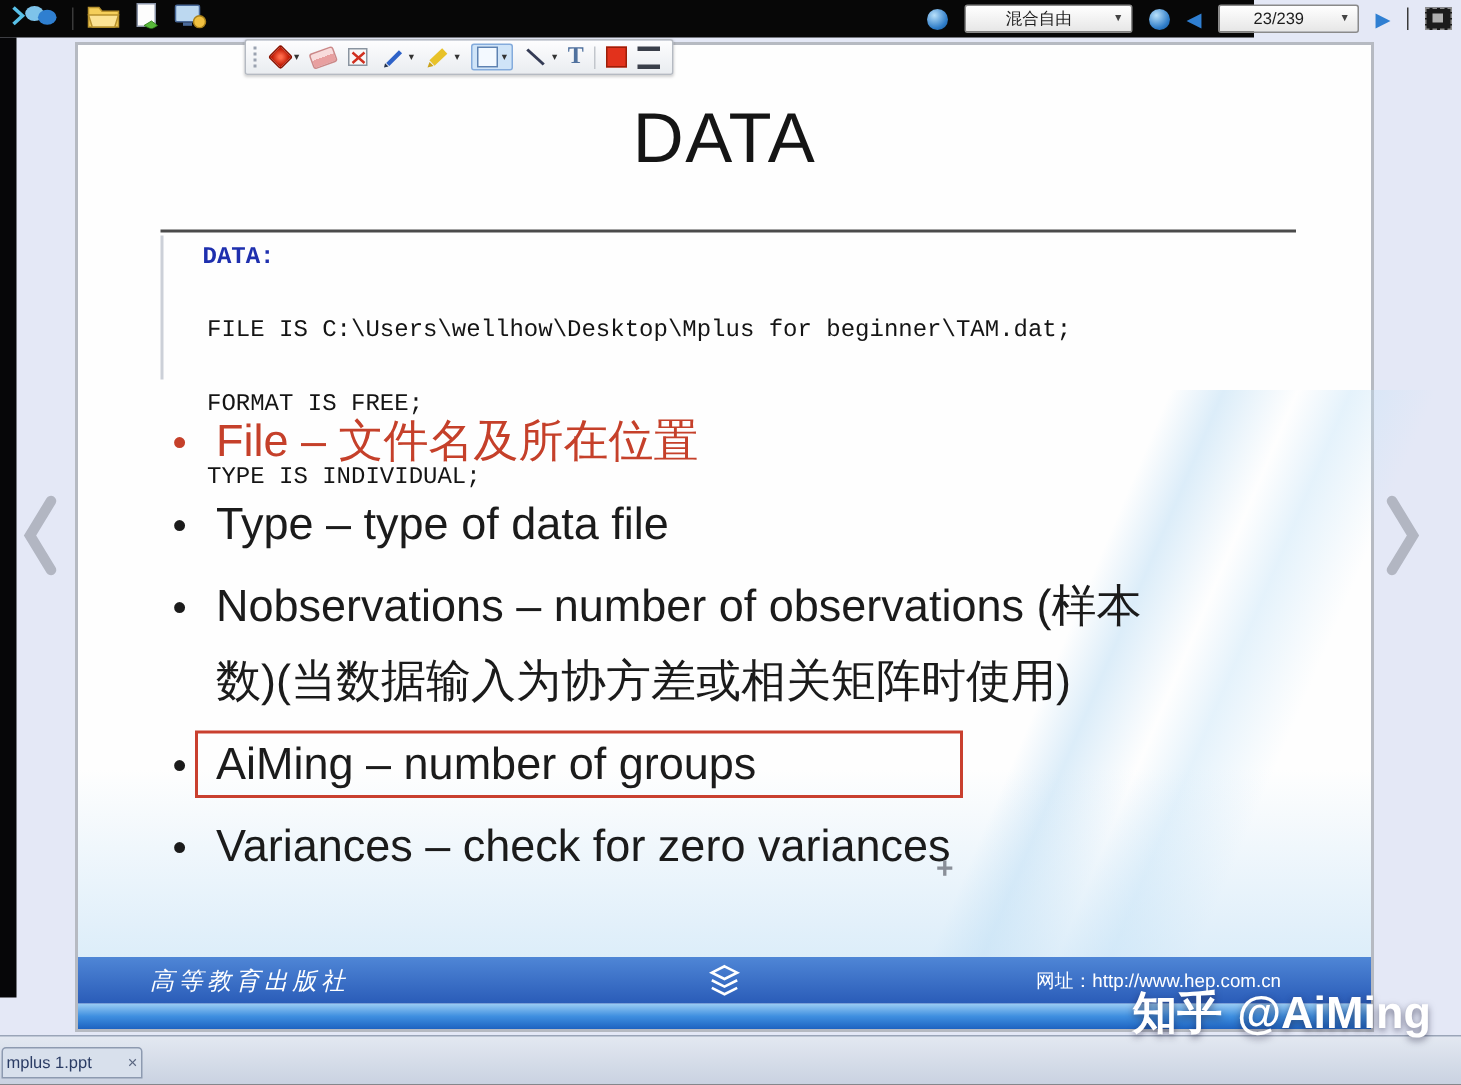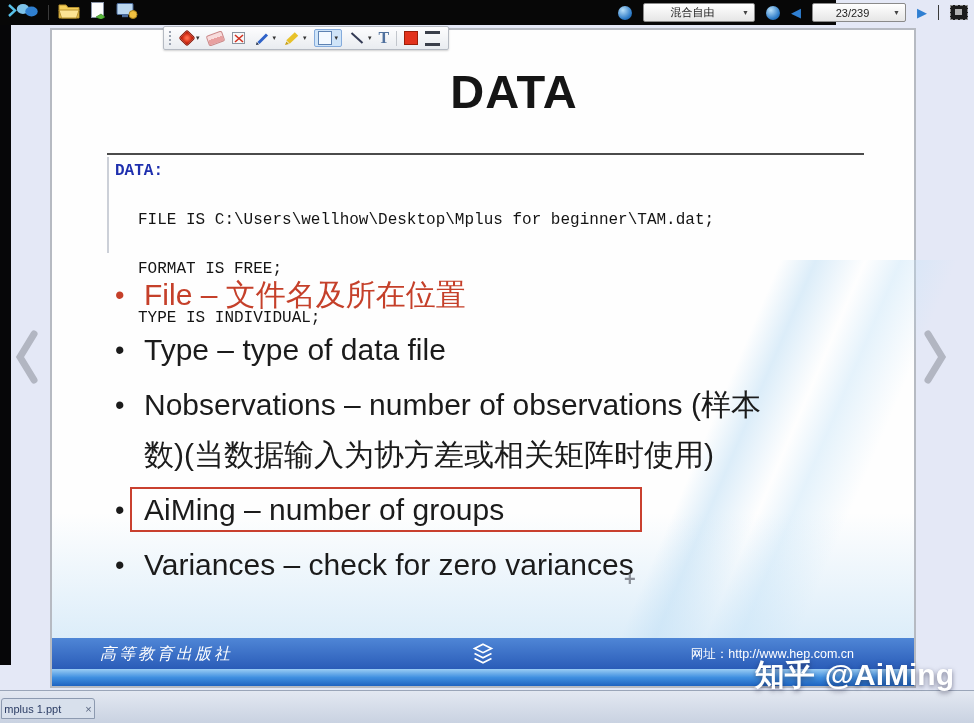--- a/index.html
+++ b/index.html
@@ -48,26 +48,26 @@
   
   .slide{position:absolute;left:50px;top:28px;width:866px;height:660px;background:#fefefe;
          border:2px solid #b6bac2;box-sizing:border-box;}
   .deco-a{position:absolute;right:5px;top:230px;width:280px;height:420px;pointer-events:none;
           background:linear-gradient(100deg,rgba(255,255,255,0) 28%,rgba(186,220,244,.5) 38%,
             rgba(255,255,255,0) 52%,rgba(198,228,248,.45) 62%,rgba(255,255,255,0) 78%);
           transform:skewX(-14deg);}
   .deco-b{position:absolute;left:0;right:0;bottom:48px;height:125px;pointer-events:none;
           background:linear-gradient(to top,rgba(198,226,246,.6),rgba(255,255,255,0));}
   .title{position:absolute;top:34px;left:0;width:100%;text-align:center;
-         font-size:47px;font-weight:700;color:#151515;letter-spacing:1px;margin-left:31px;}
+         font-size:47px;font-weight:400;color:#151515;letter-spacing:1px;}
   .hr{position:absolute;left:55px;top:123px;width:757px;height:2px;background:#4b4b4b;}
   .vline{position:absolute;left:55px;top:127px;width:2px;height:96px;background:#ccd0d8;}
   .code{position:absolute;left:63px;top:131px;font-family:"Liberation Mono",monospace;
         font-size:16px;line-height:21px;color:#141414;white-space:nowrap;}
-  .code .kw{color:#1e2fae;font-weight:bold;}
+  .code .kw{color:#1e2fae;font-weight:bold;margin-left:20px;}
   .code .ln{padding-left:23px;margin-top:28px;}
 
   .bullets{position:absolute;left:58px;top:240px;width:668px;}
   .bullet{position:relative;padding-left:34px;font-size:30px;line-height:50px;color:#1b1b1b;margin-bottom:5px;}
   .bullet .mark{position:absolute;left:5px;top:0;font-size:27px;}
   .bullet.red{color:#c5402a;}
   .ann-rect{position:absolute;left:20px;top:2px;width:508px;height:41px;border:2px solid #c9402f;}
   .cursor{position:absolute;left:572px;top:538px;color:#8a8f98;font-size:20px;font-weight:bold;z-index:3;}
 
   .footer{position:absolute;left:0;bottom:0;width:100%;height:48px;}

